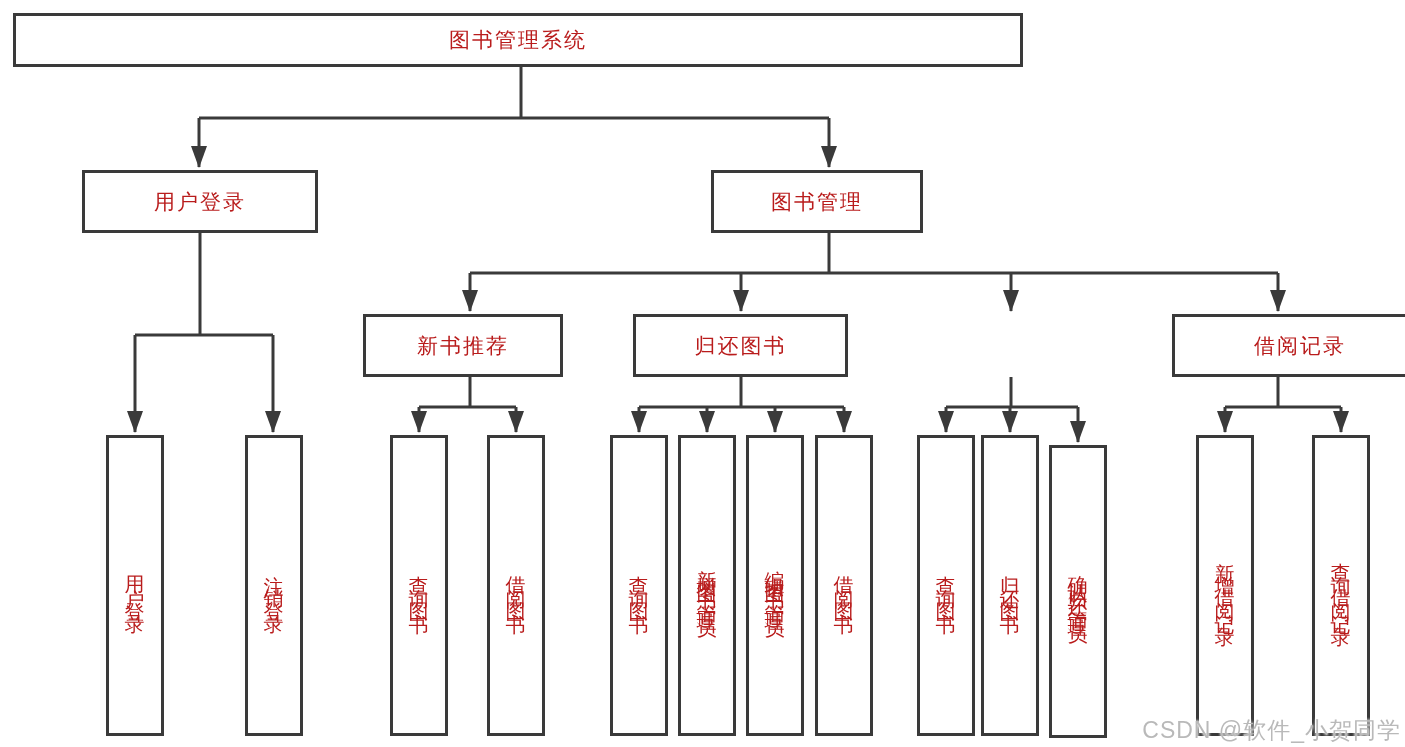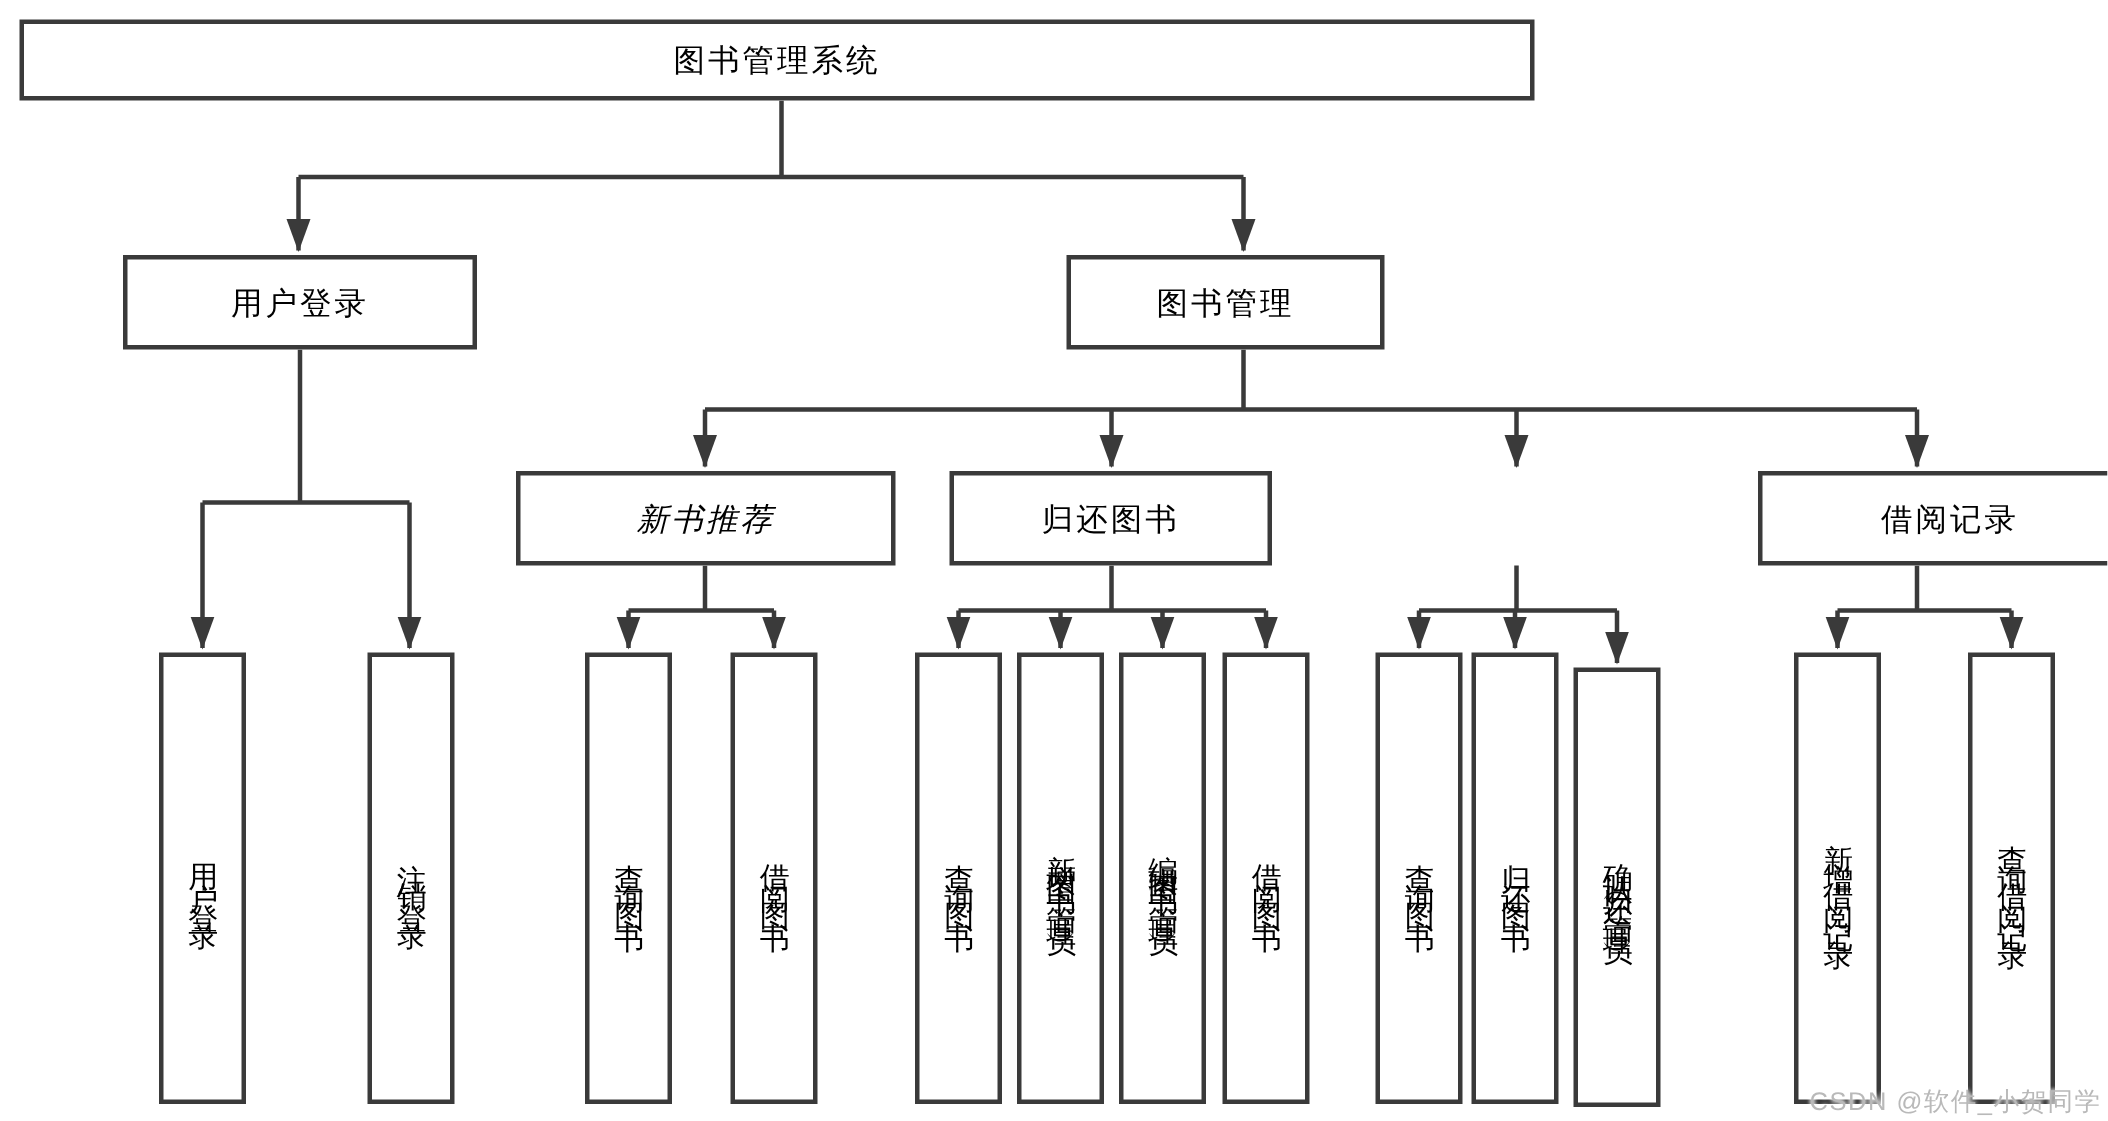--- a/index.html
+++ b/index.html
@@ -18,21 +18,21 @@
     z-index: 1;
   }
   .node {
     position: absolute;
     box-sizing: border-box;
     border: 3px solid #3a3a3a;
     background: #ffffff;
     display: flex;
     align-items: center;
     justify-content: center;
-    color: #000000;
+    color: #b91c1c;
     z-index: 2;
   }
   .node .h {
     font-size: 21px;
     letter-spacing: 2px;
     white-space: nowrap;
   }
   .node .v {
     writing-mode: vertical-rl;
     text-orientation: mixed;
@@ -40,38 +40,38 @@
     letter-spacing: 13px;
     line-height: 1;
   }
   .node .v.tight { letter-spacing: 7px; }
 
   
   .n-root   { left: 13px;   top: 13px;  width: 1010px; height: 54px; }
   .n-login  { left: 82px;   top: 170px; width: 236px;  height: 63px; }
   .n-mgmt   { left: 711px;  top: 170px; width: 212px;  height: 63px; }
   .n-l3     { top: 314px; height: 63px; }
-  .n-newbk  { left: 344px;  width: 253px; font-style: italic; }
+  .n-newbk  { left: 363px;  width: 200px; }
   .n-borrow { left: 633px;  width: 215px; }
   .n-curr   { left: 904px;  width: 214px; }
   .n-rec    { left: 1172px; width: 256px; }
   .leaf     { top: 435px; width: 58px; height: 301px; }
   .n-ul1 { left: 106px; }  .n-ul2 { left: 245px; }
   .n-nb1 { left: 390px; }  .n-nb2 { left: 487px; }
   .n-bb1 { left: 610px; }  .n-bb2 { left: 678px; }
   .n-bb3 { left: 746px; }  .n-bb4 { left: 815px; }
   .n-cb1 { left: 917px; }  .n-cb2 { left: 981px; }
   .n-cb3 { left: 1049px; top: 445px; height: 293px; }
   .n-br1 { left: 1196px; } .n-br2 { left: 1312px; }
 
   #watermark {
     position: absolute;
     right: 4px;
     bottom: 1px;
-    font-size: 17px;
+    font-size: 23px;
     color: #b9b9b9;
     letter-spacing: 1px;
     z-index: 3;
     text-shadow: 0 0 3px #ffffff, 0 0 3px #ffffff;
     white-space: nowrap;
   }
 </style>
 </head>
 <body>
 

